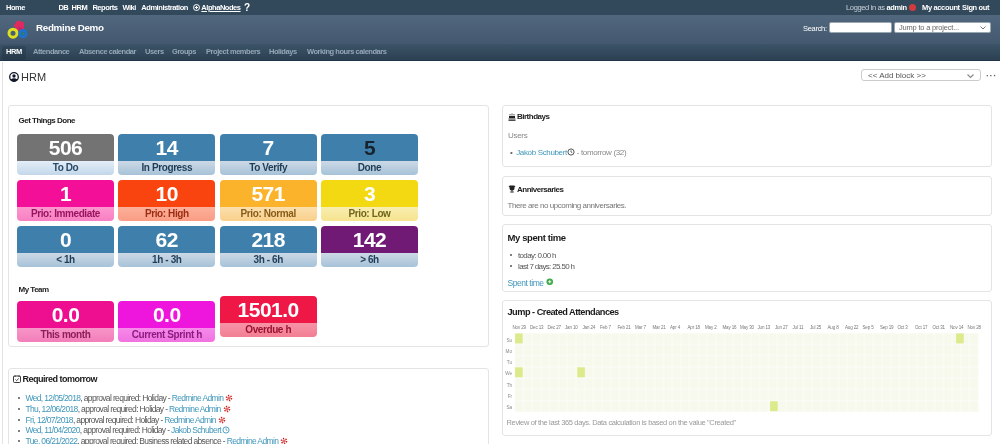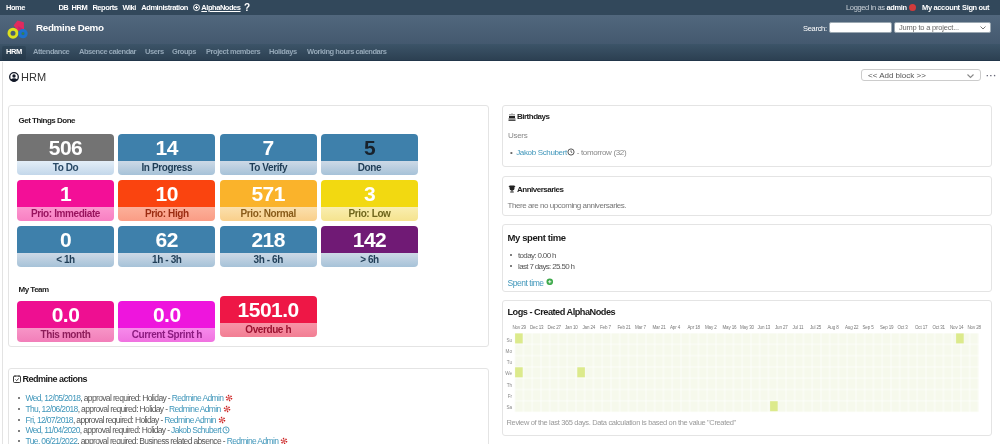--- a/index.html
+++ b/index.html
@@ -162,21 +162,21 @@
    <div class="num" style="background:#ee1746;">1501.0</div>
    <div class="lab" style="background:linear-gradient(#f794a7,#f27e93);color:#9b1230;">Overdue h</div>
  </div>
 
  <div class="card" style="left:8px;top:368px;width:481px;height:100px;"></div>
  <svg class="abs" style="left:13px;top:374.5px;" width="8" height="8" viewBox="0 0 16 16">
       <rect x="1" y="2" width="14" height="13" rx="2" fill="none" stroke="#222" stroke-width="1.8"></rect>
       <path d="M4 1v3M12 1v3" stroke="#222" stroke-width="1.8"></path>
       <path d="M5 9l2.2 2.2L11.5 7" fill="none" stroke="#222" stroke-width="1.8"></path>
     </svg>
- <span class="abs" style="left:22.5px;top:374px;font-size:9px;font-weight:bold;color:#1a1a1a;letter-spacing:-0.5px;">Redmine actions</span>
+ <span class="abs" style="left:22.5px;top:374px;font-size:9px;font-weight:bold;color:#1a1a1a;letter-spacing:-0.5px;">Required tomorrow</span>
  <ul class="blist abs" style="left:14.5px;top:393px;width:470px;">
   <li><a class="lk">Wed, 12/05/2018</a>, approval required: Holiday - <a class="lk">Redmine Admin</a><svg width="8" height="8" viewBox="0 0 16 16" style="vertical-align:-1px;margin-left:2px;">
           <circle cx="8" cy="8" r="5.2" fill="none" stroke="#c22" stroke-width="3" stroke-dasharray="2.7 2.7"></circle>
           <circle cx="8" cy="8" r="3" fill="#c22"></circle>
           <circle cx="8" cy="8" r="1.3" fill="#fff"></circle>
         </svg></li>
   <li><a class="lk">Thu, 12/06/2018</a>, approval required: Holiday - <a class="lk">Redmine Admin</a><svg width="8" height="8" viewBox="0 0 16 16" style="vertical-align:-1px;margin-left:2px;">
           <circle cx="8" cy="8" r="5.2" fill="none" stroke="#c22" stroke-width="3" stroke-dasharray="2.7 2.7"></circle>
           <circle cx="8" cy="8" r="3" fill="#c22"></circle>
           <circle cx="8" cy="8" r="1.3" fill="#fff"></circle>
@@ -227,21 +227,21 @@
    <li style="line-height:11px;font-size:8px;">today: 0.00 h</li>
    <li style="line-height:11px;font-size:8px;">last 7 days: 25.50 h</li>
  </ul>
  <span class="abs" style="left:507.5px;top:277.5px;font-size:8.5px;letter-spacing:-0.45px;"><a class="lk">Spent time</a></span>
  <svg class="abs" style="left:546px;top:277.5px;" width="7.5" height="7.5" viewBox="0 0 16 16">
       <circle cx="8" cy="8" r="7" fill="#3faa4c"></circle>
       <path d="M8 4.5v7M4.5 8h7" stroke="#fff" stroke-width="1.8"></path>
     </svg>
 
  <div class="card" style="left:502px;top:300px;width:490px;height:136px;"></div>
- <span class="abs" style="left:507.5px;top:307px;font-size:9.2px;font-weight:bold;color:#1a1a1a;letter-spacing:-0.5px;">Logs - Created AlphaNodes</span>
+ <span class="abs" style="left:507.5px;top:307px;font-size:9.2px;font-weight:bold;color:#1a1a1a;letter-spacing:-0.5px;">Jump - Created Attendances</span>
  <svg class="abs" style="left:502px;top:322px;" width="482" height="94" viewBox="0 0 482 94">
    <defs>
      <pattern id="hm" width="8.75" height="11.3" patternUnits="userSpaceOnUse" x="12.7" y="11">
        <rect x="0.35" y="0.35" width="8.05" height="10.6" fill="#f6f9ec"></rect>
      </pattern>
    </defs>
    <g font-size="4.5" fill="#777" font-family="Liberation Sans" letter-spacing="-0.15">
      <text x="10.5" y="7">Nov 29</text>
         <text x="28" y="7">Dec 13</text>
         <text x="45.5" y="7">Dec 27</text>

